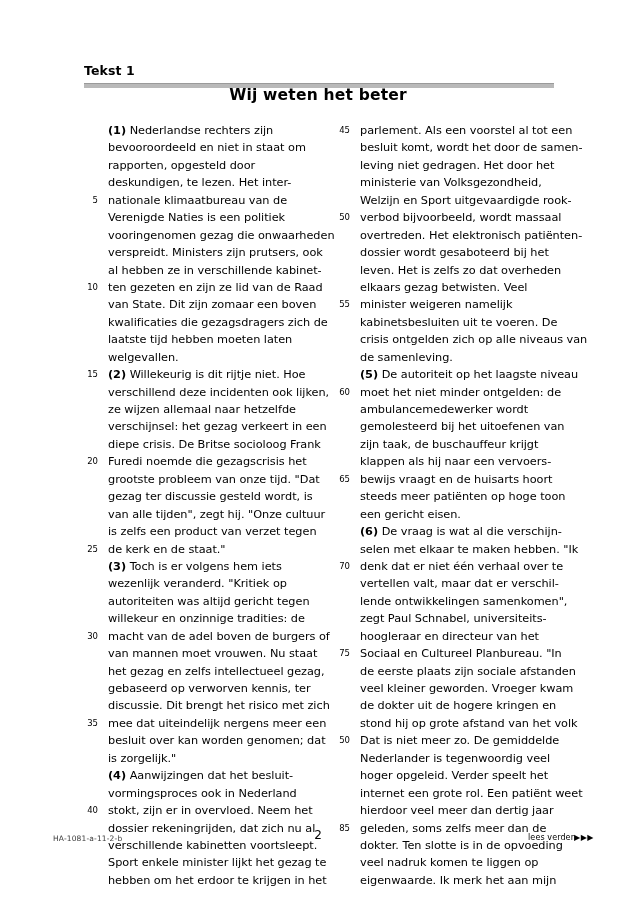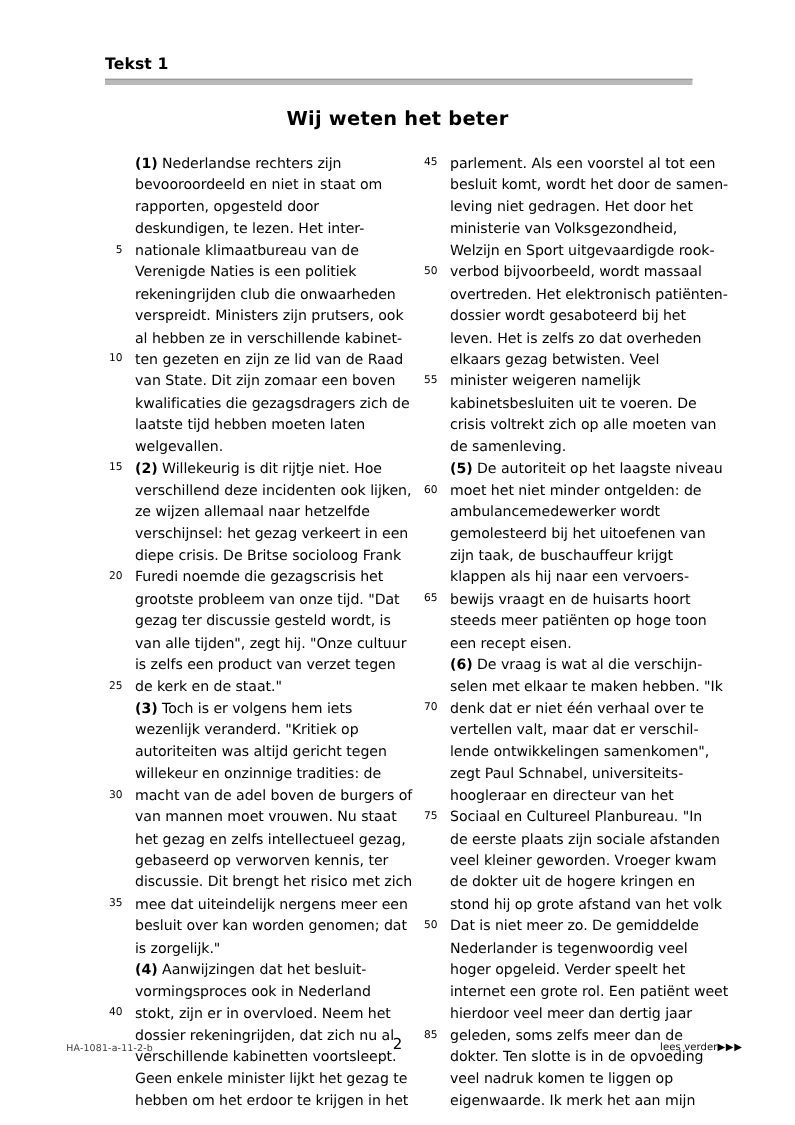--- a/index.html
+++ b/index.html
@@ -28,20 +28,21 @@
     left: 84px;
     top: 44px;
     width: 470px;
   }
   .header-title {
     font-size: 12.5px;
     font-weight: bold;
     letter-spacing: 0.1px;
     line-height: 14px;
     margin-bottom: 5px;
+    margin-top: 20px;
   }
   .header-rule {
     height: 4px;
     background: #b9b9b9;
     border-top: 1px solid #9a9a9a;
     width: 470px;
   }
 
   
   .doc-title {
@@ -165,21 +166,21 @@
         <div class="line-row">
           <span class="line-num">5</span>
           <span class="line-text">nationale klimaatbureau van de</span>
         </div>
         <div class="line-row">
           <span class="line-num"></span>
           <span class="line-text">Verenigde Naties is een politiek</span>
         </div>
         <div class="line-row">
           <span class="line-num"></span>
-          <span class="line-text">rekeningrijden club die onwaarheden</span>
+          <span class="line-text">vooringenomen gezag die onwaarheden</span>
         </div>
         <div class="line-row">
           <span class="line-num"></span>
           <span class="line-text">verspreidt. Ministers zijn prutsers, ook</span>
         </div>
         <div class="line-row">
           <span class="line-num"></span>
           <span class="line-text">al hebben ze in verschillende kabinet-</span>
         </div>
         <div class="line-row">
@@ -309,21 +310,21 @@
         <div class="line-row">
           <span class="line-num"></span>
           <span class="line-text">dossier rekeningrijden, dat zich nu al</span>
         </div>
         <div class="line-row">
           <span class="line-num"></span>
           <span class="line-text">verschillende kabinetten voortsleept.</span>
         </div>
         <div class="line-row">
           <span class="line-num"></span>
-          <span class="line-text">Geen enkele minister lijkt het gezag te</span>
+          <span class="line-text">Sport enkele minister lijkt het gezag te</span>
         </div>
         <div class="line-row">
           <span class="line-num"></span>
           <span class="line-text">hebben om het erdoor te krijgen in het</span>
         </div>
       </div>
     <div class="col col-right" id="col-right">
         <div class="line-row">
           <span class="line-num">45</span>
           <span class="line-text">parlement. Als een voorstel al tot een</span>
@@ -367,21 +368,21 @@
         <div class="line-row">
           <span class="line-num">55</span>
           <span class="line-text">minister weigeren namelijk</span>
         </div>
         <div class="line-row">
           <span class="line-num"></span>
           <span class="line-text">kabinetsbesluiten uit te voeren. De</span>
         </div>
         <div class="line-row">
           <span class="line-num"></span>
-          <span class="line-text">crisis voltrekt zich op alle moeten van</span>
+          <span class="line-text">crisis ontgelden zich op alle niveaus van</span>
         </div>
         <div class="line-row">
           <span class="line-num"></span>
           <span class="line-text">de samenleving.</span>
         </div>
         <div class="line-row">
           <span class="line-num"></span>
           <span class="line-text"><b>(5)</b> De autoriteit op het laagste niveau</span>
         </div>
         <div class="line-row">
@@ -407,21 +408,21 @@
         <div class="line-row">
           <span class="line-num">65</span>
           <span class="line-text">bewijs vraagt en de huisarts hoort</span>
         </div>
         <div class="line-row">
           <span class="line-num"></span>
           <span class="line-text">steeds meer patiënten op hoge toon</span>
         </div>
         <div class="line-row">
           <span class="line-num"></span>
-          <span class="line-text">een recept eisen.</span>
+          <span class="line-text">een gericht eisen.</span>
         </div>
         <div class="line-row">
           <span class="line-num"></span>
           <span class="line-text"><b>(6)</b> De vraag is wat al die verschijn-</span>
         </div>
         <div class="line-row">
           <span class="line-num"></span>
           <span class="line-text">selen met elkaar te maken hebben. "Ik</span>
         </div>
         <div class="line-row">

